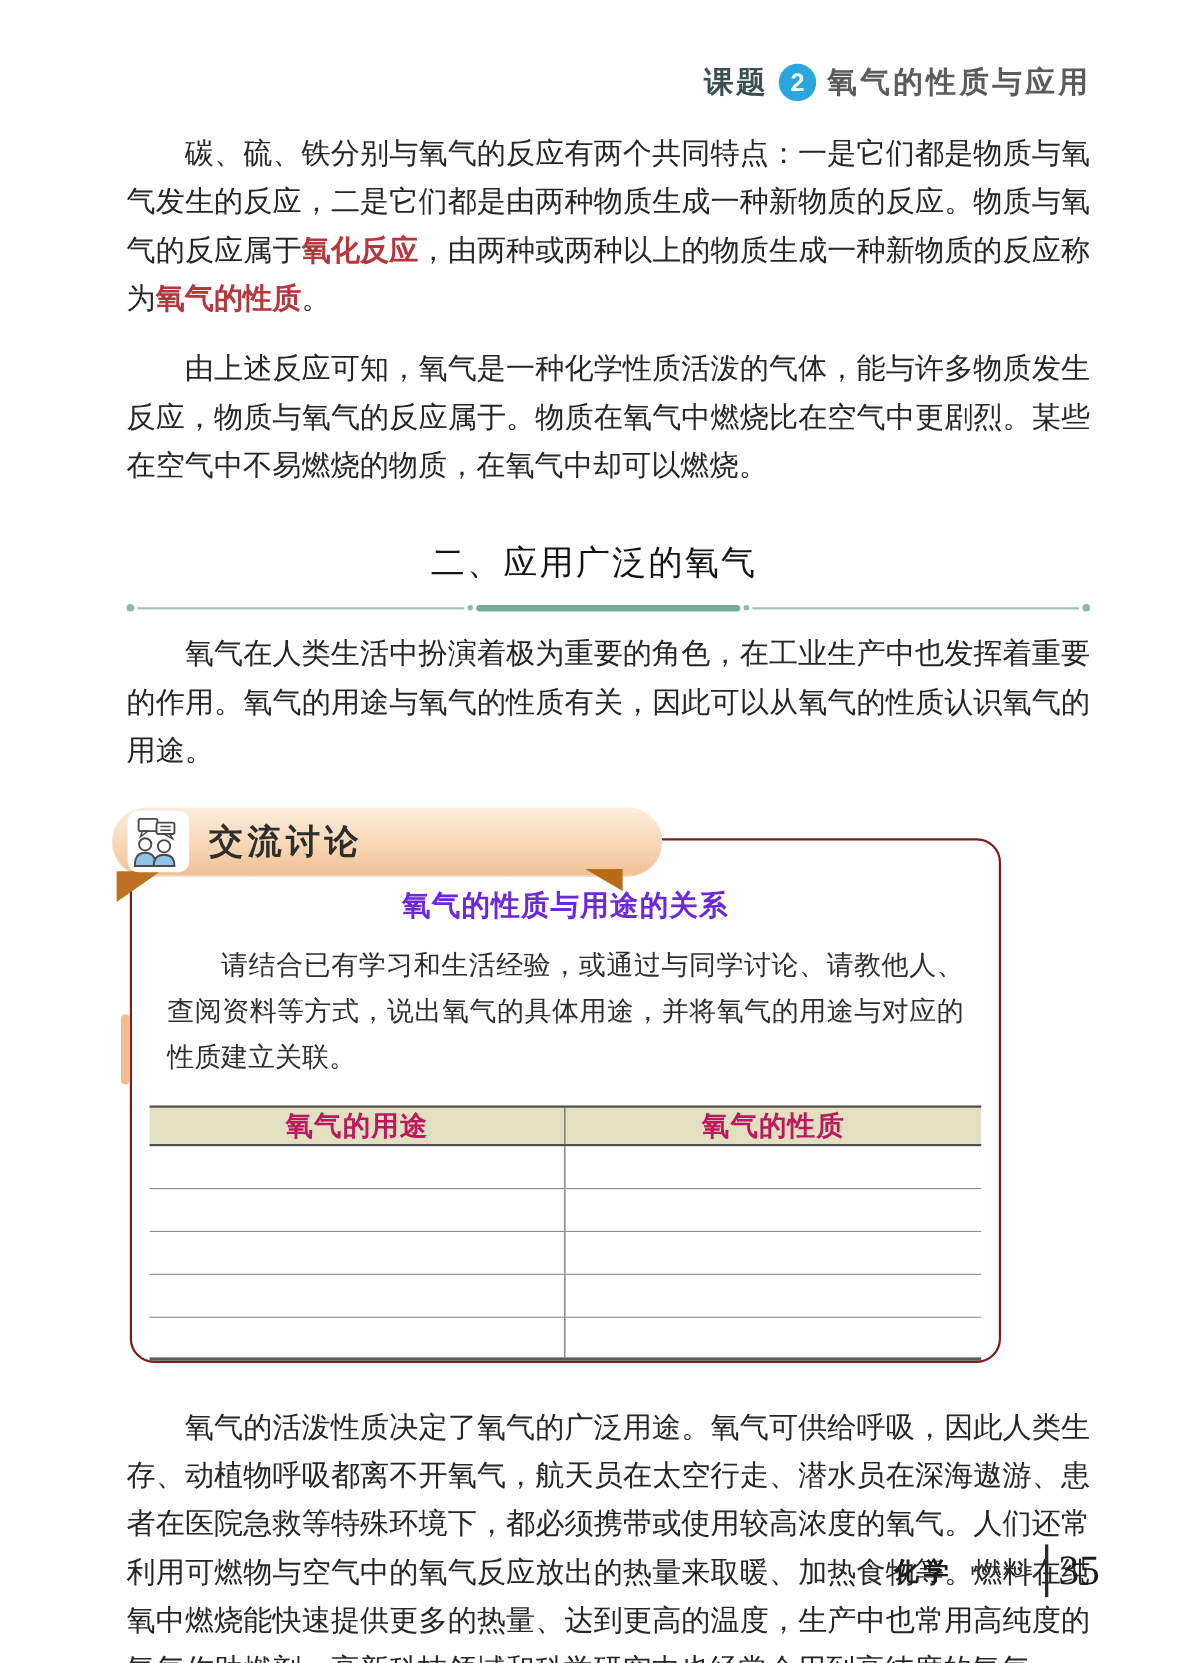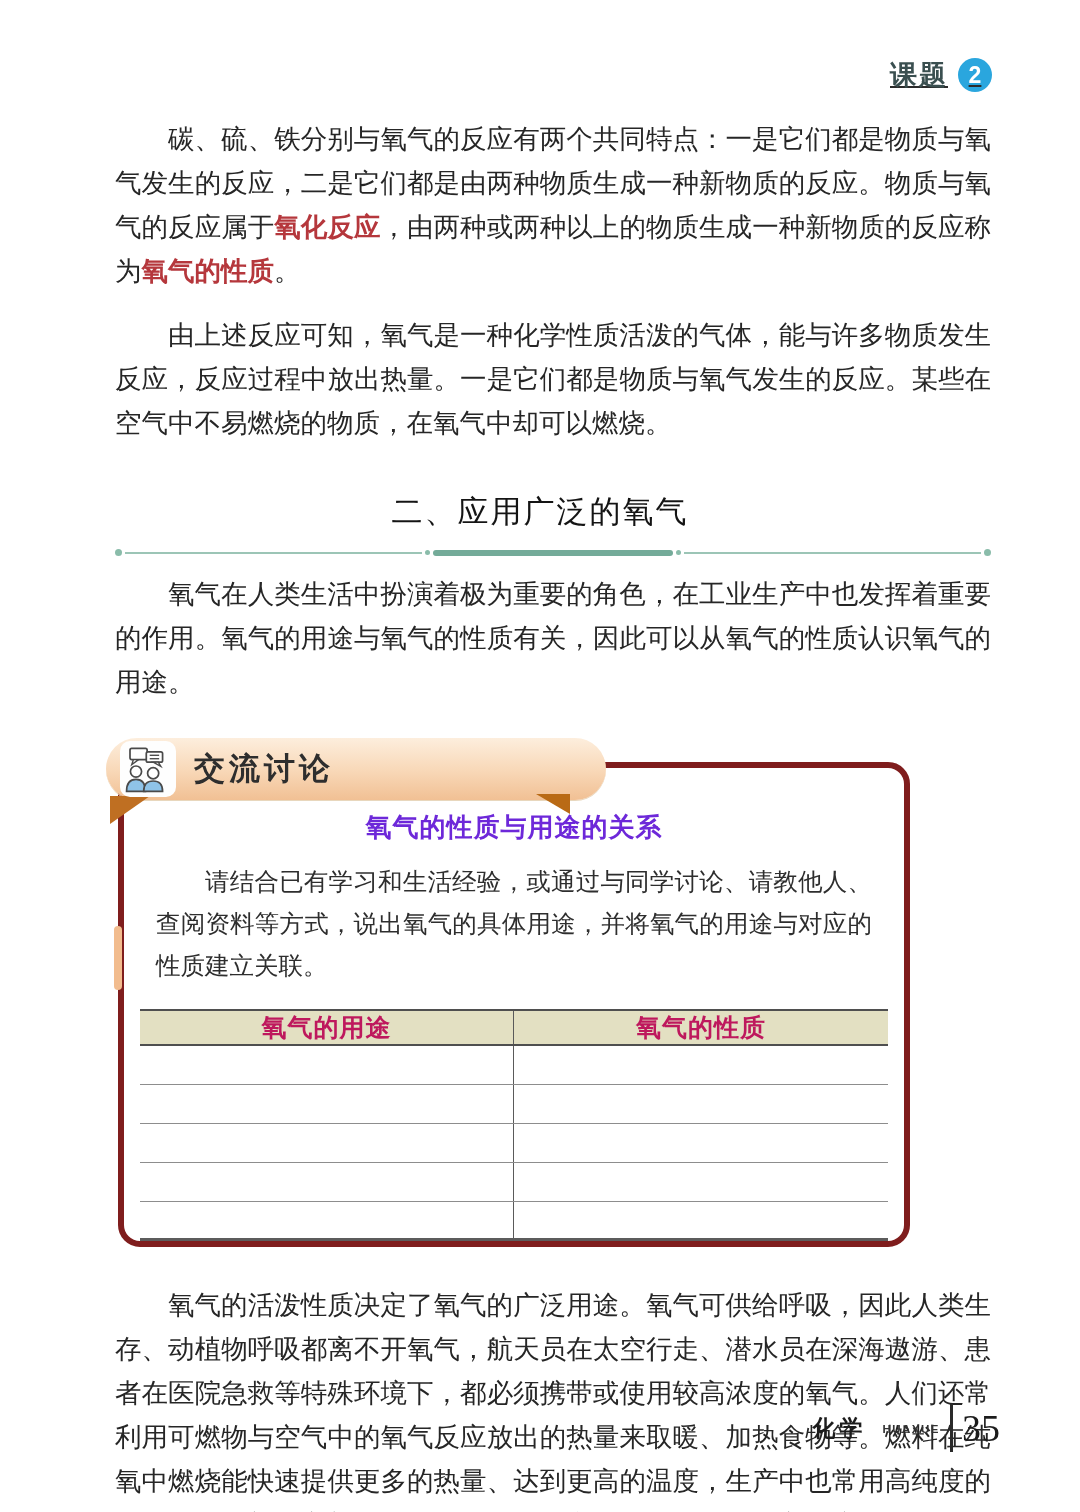--- a/index.html
+++ b/index.html
@@ -14,21 +14,20 @@
     overflow: hidden;
   }
   
   .header {
     margin: 57px 88px 0 0;
     display: flex;
     justify-content: flex-end;
     align-items: center;
     gap: 10px;
     font-family: "Liberation Sans", "DejaVu Sans", sans-serif;
-    text-decoration: underline;
   }
   .header-label {
     font-size: 27px;
     font-weight: bold;
     color: #3a4f50;
     letter-spacing: 2px;
   }
   .header-badge {
     width: 34px; height: 34px;
     border-radius: 50%;
@@ -86,21 +85,21 @@
   .divider .thick {
     flex: 0 0 auto; width: 240px; height: 6px;
     border-radius: 3px; background: #74ab99; margin: 0 3px;
   }
   
   .discussion-box {
     position: relative;
     margin: 58px 0 0 118px;
     width: 792px;
     min-height: 447px;
-    border: 6px solid #7f1d1d;
+    border: 2px solid #7f1d1d;
     border-radius: 22px;
     background: #ffffff;
   }
   .accent-bar {
     position: absolute;
     left: -10px; top: 158px;
     width: 8px; height: 64px;
     border-radius: 4px;
     background: #f2bc8e;
   }
@@ -219,25 +218,26 @@
   }
 </style>
 </head>
 <body>
 
 <div class="page">
 
   <div class="header">
     <span class="header-label">课题</span>
     <span class="header-badge">2</span>
+    <span class="header-title">氧气的性质与应用</span>
   </div>
 
   <p class="body-text mt-first"><span>碳、硫、铁分别与氧气的反应有两个共同特点：一是它们都是物质与氧气发生的反应，二是它们都是由两种物质生成一种新物质的反应。物质与氧气的反应属于</span><span class="red-term">氧化反应</span><span>，由两种或两种以上的物质生成一种新物质的反应称为</span><span class="red-term">氧气的性质</span><span>。</span></p>
 
-  <p class="body-text">由上述反应可知，氧气是一种化学性质活泼的气体，能与许多物质发生反应，反应过程中放出热量。一是它们都是物质与氧气发生的反应。某些在空气中不易燃烧的物质，在氧气中却可以燃烧。</p>
+  <p class="body-text">由上述反应可知，氧气是一种化学性质活泼的气体，能与许多物质发生反应，物质与氧气的反应属于。物质在氧气中燃烧比在空气中更剧烈。某些在空气中不易燃烧的物质，在氧气中却可以燃烧。</p>
 
   <h2 class="section-heading">二、应用广泛的氧气</h2>
   <div class="divider">
     <span class="dot"></span>
     <span class="thin"></span>
     <span class="dot small"></span>
     <span class="thick"></span>
     <span class="dot small"></span>
     <span class="thin"></span>
     <span class="dot"></span>

